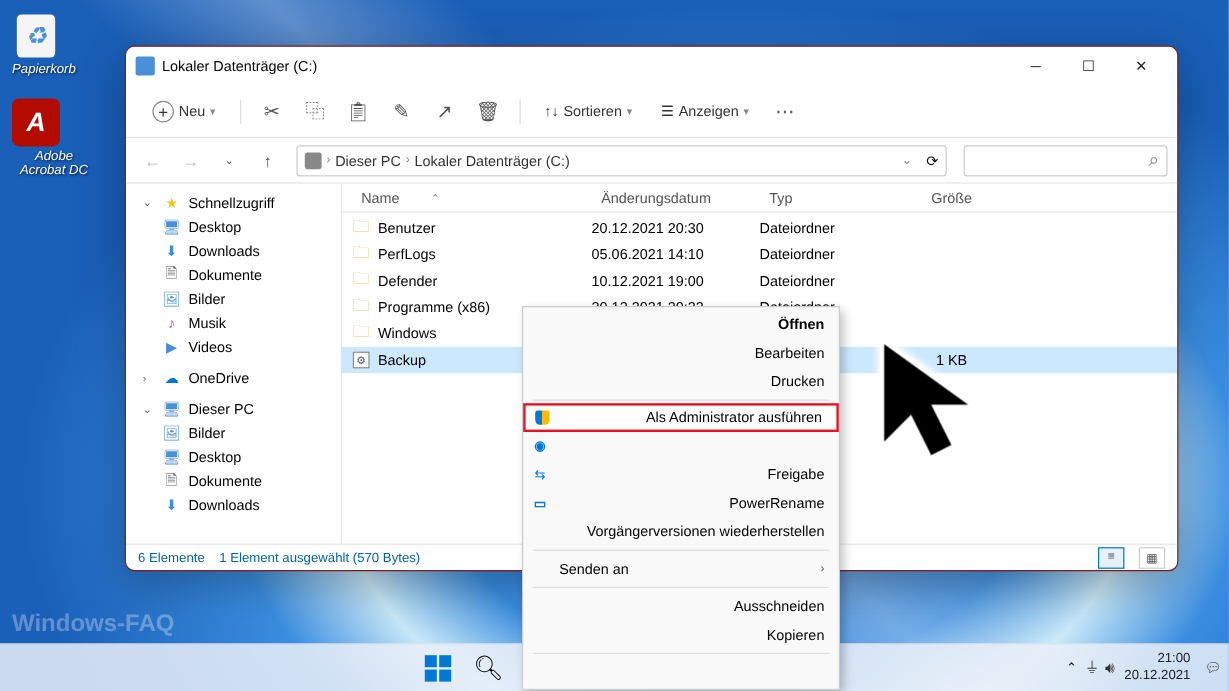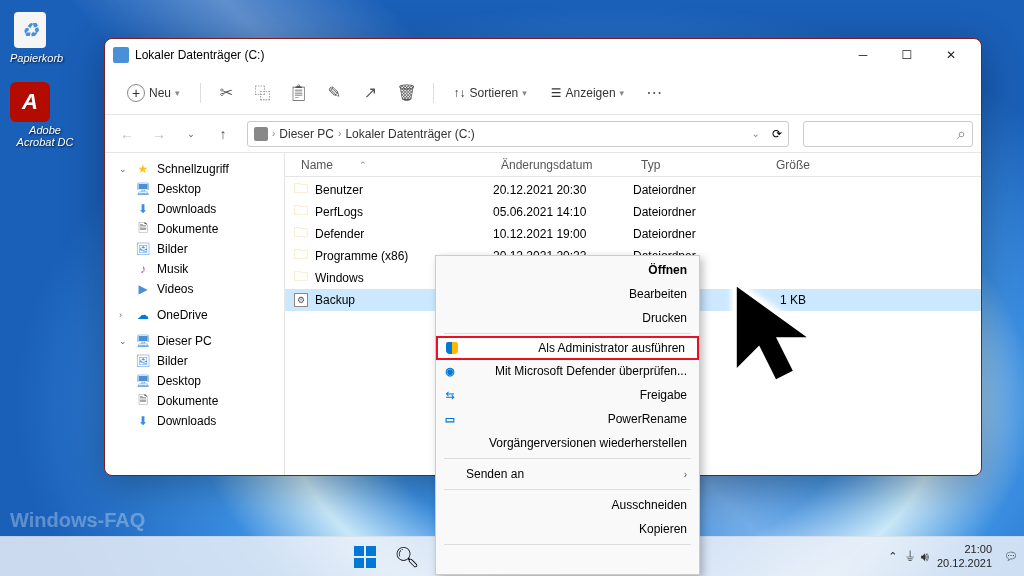--- a/index.html
+++ b/index.html
@@ -288,20 +288,27 @@
               <span>Backup</span>
             </div>
             <div class="c-date"></div>
             <div class="c-type">da...</div>
             <div class="c-size">1 KB</div>
           </div>
         </div>
     </div>
   </div>
 
+  <div class="statusbar">
+    <span>6 Elemente</span>
+    <span>1 Element ausgewählt (570 Bytes)</span>
+    <div class="spacer"></div>
+    <div class="viewbtn active">≡</div>
+    <div class="viewbtn">▦</div>
+  </div>
 </div>
 
 <div class="ctxmenu" id="ctx">
     <div class="ctx-item">
       <span style="font-weight:600">Öffnen</span>
     </div>
     <div class="ctx-item">
       <span>Bearbeiten</span>
     </div>
     <div class="ctx-item">
@@ -309,21 +316,20 @@
     </div>
     <div class="ctx-sep"></div>
     <div class="ctx-item hl">
       <span class="cic">
         <span class="cic-shield"></span>
       </span>
       <span>Als Administrator ausführen</span>
     </div>
     <div class="ctx-item">
       <span class="cic cic-def">◉</span>
-      <span>Mit Microsoft Defender überprüfen...</span>
     </div>
     <div class="ctx-item">
       <span class="cic cic-share">⇆</span>
       <span>Freigabe</span>
     </div>
     <div class="ctx-item">
       <span class="cic cic-pr">▭</span>
       <span>PowerRename</span>
     </div>
     <div class="ctx-item">

